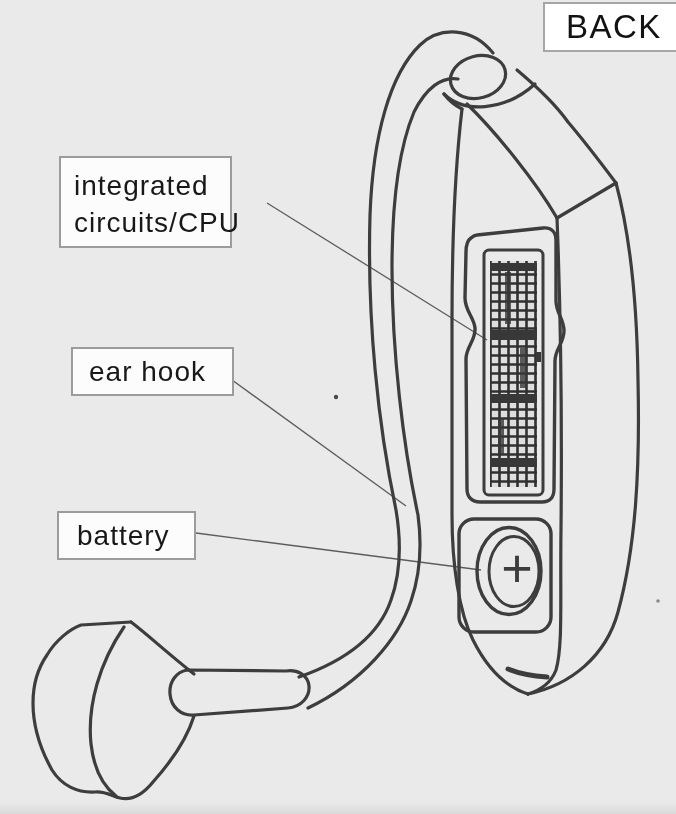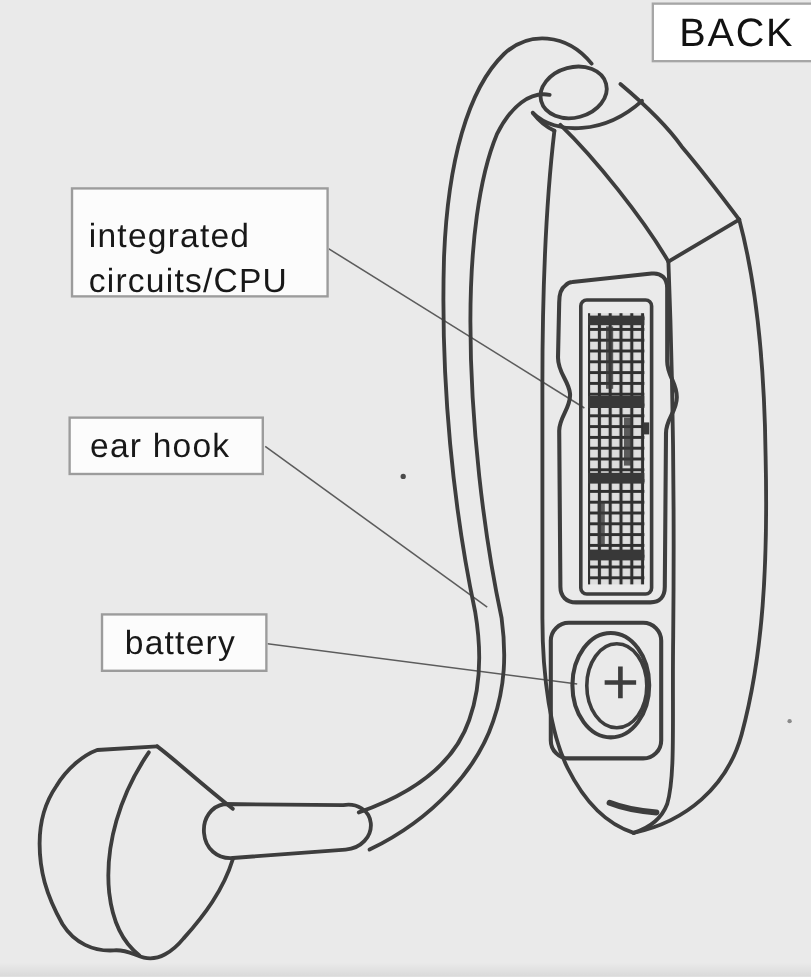--- a/index.html
+++ b/index.html
@@ -23,30 +23,30 @@
   .label-box{
     position:absolute;z-index:2;
     background:#fcfcfc;
     border:2px solid #9c9c9c;
     color:#181818;
     font-size:28px;
     letter-spacing:1px;
     box-sizing:border-box;
   }
   #label-cpu{
-    left:59px;top:156px;width:215px;height:92px;
-    padding:20px 0 0 13px;line-height:37px;
+    left:59px;top:156px;width:173px;height:92px;
+    padding:9px 0 0 13px;line-height:37px;
   }
   #label-earhook{
-    left:57px;top:347px;width:163px;height:49px;
+    left:71px;top:347px;width:163px;height:49px;
     display:flex;align-items:center;padding-left:16px;
   }
   #label-battery{
     left:57px;top:511px;width:139px;height:49px;
-    display:flex;align-items:center;padding-left:18px;margin-left:27px;
+    display:flex;align-items:center;padding-left:18px;
   }
   #back-button{
     position:absolute;z-index:3;
     left:543px;top:2px;width:140px;height:50px;
     background:#ffffff;
     border:2px solid #a6a6a6;
     box-sizing:border-box;
     color:#121212;
     font-size:33px;
     letter-spacing:1.5px;

